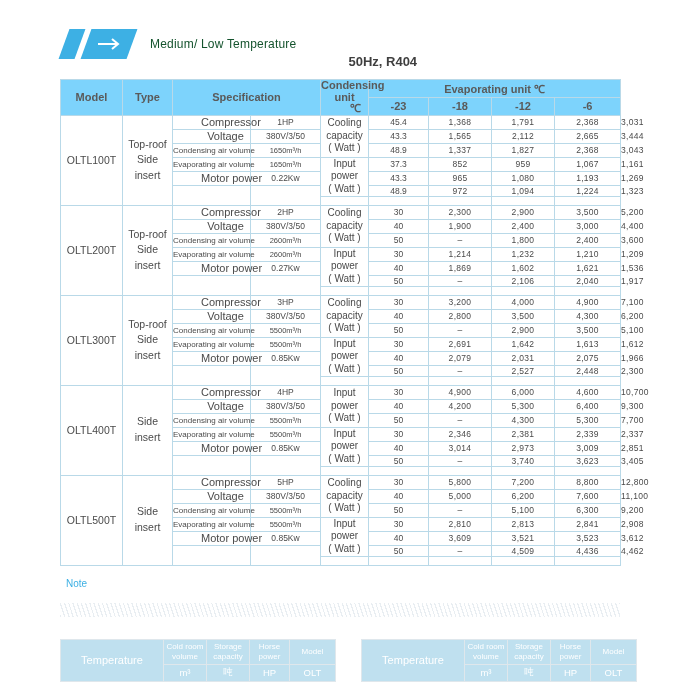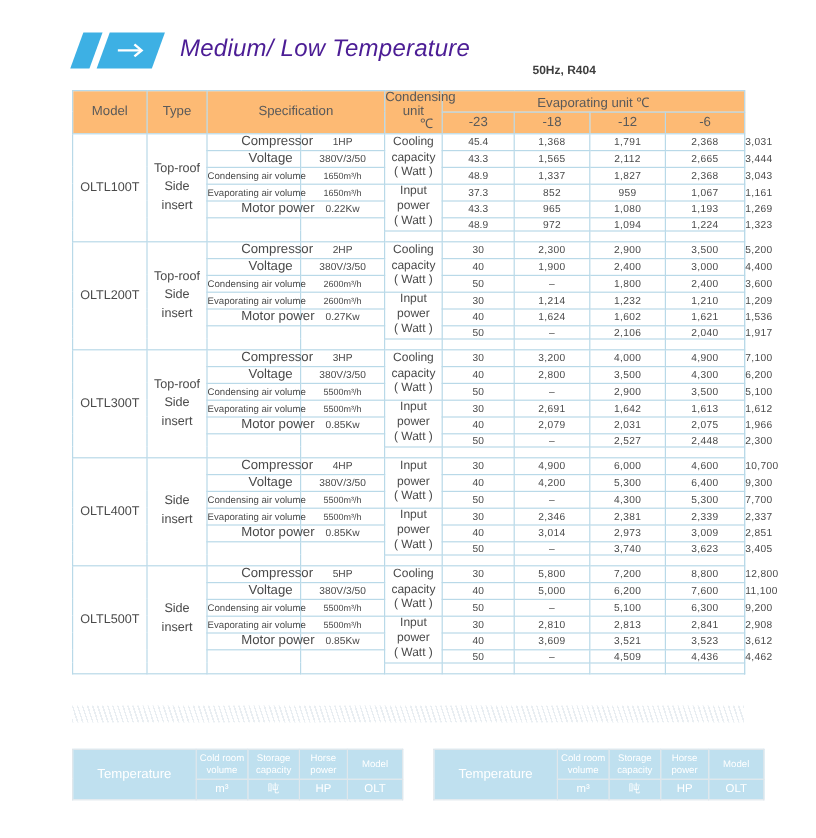--- a/index.html
+++ b/index.html
@@ -38,29 +38,28 @@
   .logo-arrow {
     position: absolute;
     left: 36px;
     top: 9px;
     width: 26px;
     height: 12px;
     z-index: 2;
   }
   .logo-arrow svg { display: block; }
   .header-title {
-    font-size: 20px;
+    font-size: 12px;
     font-weight: 400;
-    color: #4c1d95;
+    color: #14532d;
     letter-spacing: .2px;
     white-space: nowrap;
-    font-style: italic;
   }
   .header-sub {
-    font-size: 10px;
+    font-size: 13px;
     font-weight: bold;
     color: #3f3f3f;
     margin-left: 52px;
     white-space: nowrap;
     margin-top: 36px;
   }
 
   
   .spec-wrap { padding: 0 60px; }
   table.spec {
@@ -69,23 +68,23 @@
     table-layout: fixed;
   }
   table.spec th, table.spec td {
     border: 1px solid #b9d9e8;
     text-align: center;
     vertical-align: middle;
     color: #4a4a4a;
     padding: 0;
   }
   table.spec thead th {
-    background: #fdba74;
+    background: #7dd3fc;
     color: #5a5a5a;
-    font-weight: 400;
+    font-weight: 700;
     font-size: 11px;
     height: 16px;
     margin-top: 19px;
   }
   th.big { font-size: 12.5px; }
   th.cond {
     font-size: 9px;
     line-height: 1.05;
     text-align: left;
     padding-left: 3px;
@@ -318,21 +317,21 @@
           <td class="cdeg">30</td>
           <td class="num">1,214</td>
           <td class="num">1,232</td>
           <td class="num">1,210</td>
           <td class="num">1,209</td>
         </tr>
         <tr>
           <td class="spec-label lg">Motor power</td>
           <td class="spec-val lg">0.27Kw</td>
           <td class="cdeg">40</td>
-          <td class="num">1,624</td>
+          <td class="num">1,869</td>
           <td class="num">1,602</td>
           <td class="num">1,621</td>
           <td class="num">1,536</td>
         </tr>
         <tr>
           <td class="blank" rowspan="2"></td>
           <td class="blank" rowspan="2"></td>
           <td class="cdeg">50</td>
           <td class="num">–</td>
           <td class="num">2,106</td>
@@ -543,20 +542,21 @@
           <td class="blank"></td>
           <td class="blank"></td>
           <td class="blank"></td>
           <td class="blank"></td>
         </tr>
       </tbody>
   </table>
 </div>
 
 <div class="note-block">
+  <div class="note-title">Note</div>
 </div>
 
 <div class="divider"></div>
 
 <div class="bottom-row">
   <table class="mini">
     <colgroup>
       <col style="width:103px">
         <col style="width:43px">
         <col style="width:43px">

